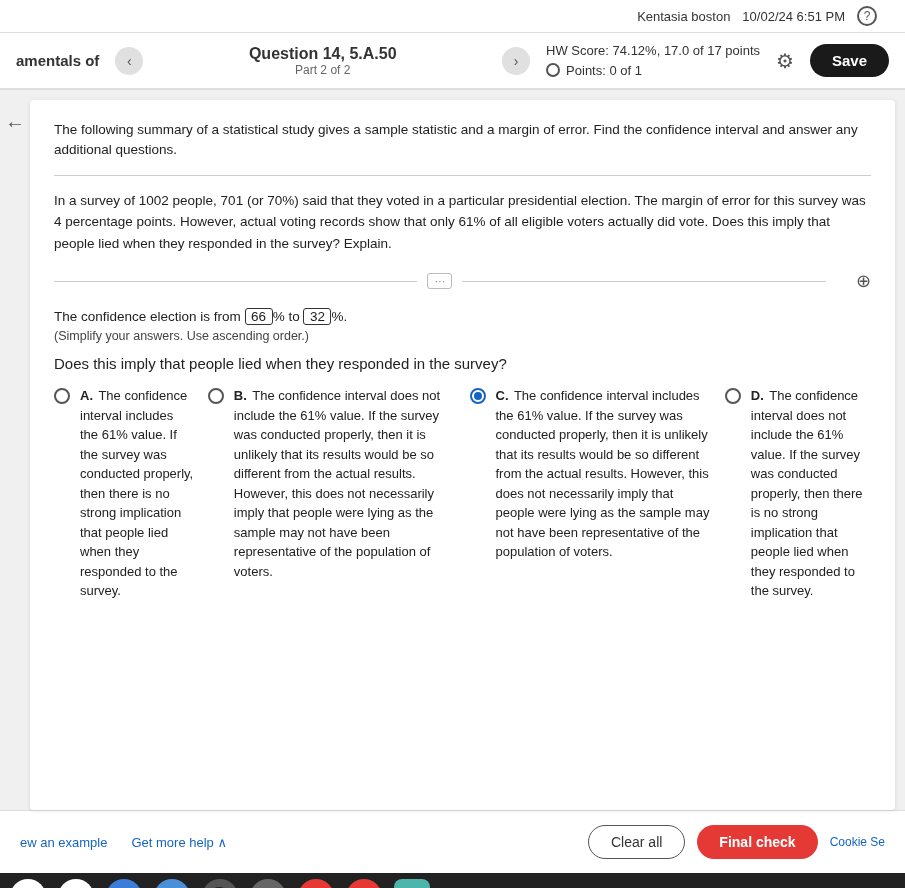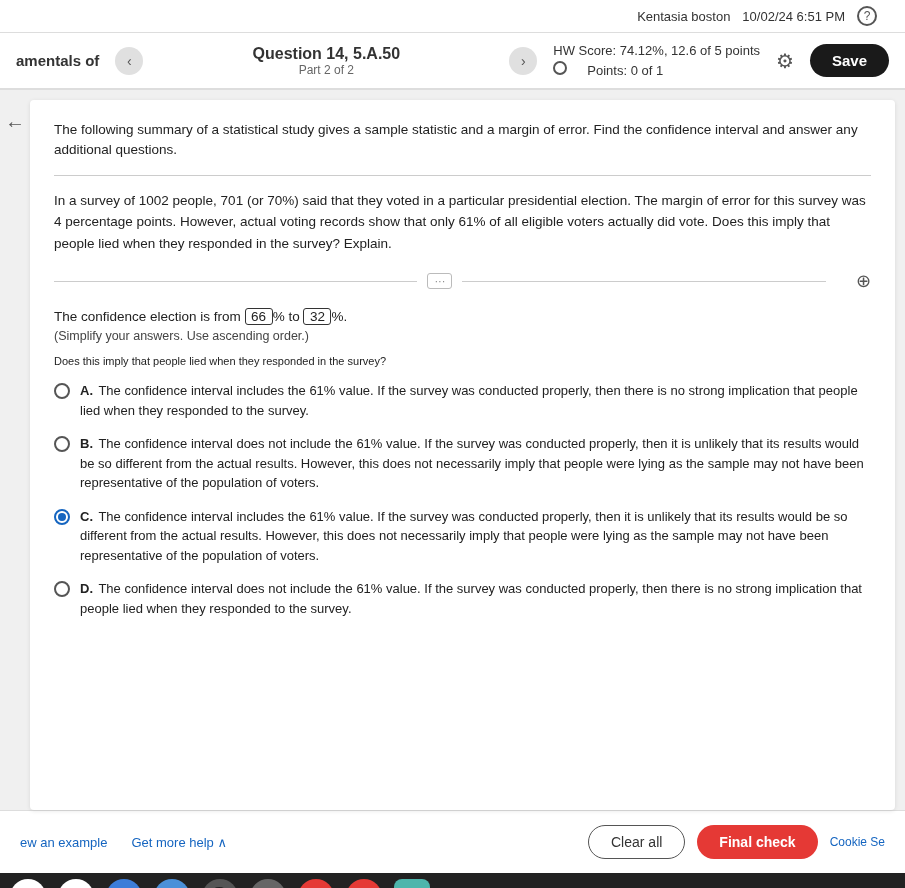--- a/index.html
+++ b/index.html
@@ -76,21 +76,22 @@
       font-size: 12px;
       color: #666;
     }
     .header-score {
       font-size: 13px;
       color: #333;
       line-height: 1.5;
     }
     .header-score .points-row {
       display: flex;
-      gap: 20px;
+      align-items: center;
+      gap: 6px;
     }
     .circle-icon {
       width: 14px;
       height: 14px;
       border: 2px solid #555;
       border-radius: 50%;
       display: inline-block;
     }
     .gear-icon-btn {
       background: none;
@@ -195,31 +196,31 @@
       text-align: center;
       background: #fff;
     }
     .simplify-note {
       font-size: 12.5px;
       color: #444;
       margin-bottom: 12px;
     }
 
     .question-ask {
-      font-size: 11px;
+      font-size: 15px;
       color: #222;
       margin-bottom: 14px;
       font-weight: normal;
     }
 
     
     .options-list {
       list-style: none;
       display: flex;
-      flex-direction: column;
+      flex-direction: row;
       gap: 14px;
     }
     .option-item {
       display: flex;
       align-items: flex-start;
       gap: 10px;
       font-size: 13px;
       color: #222;
       line-height: 1.5;
       cursor: pointer;
@@ -357,21 +358,21 @@
   <button class="nav-arrow">‹</button>
   <div class="question-nav">
     <div class="question-title">
       <div class="question-title-main">Question 14, 5.A.50</div>
       <div class="question-title-sub">Part 2 of 2</div>
     </div>
   </div>
   <button class="nav-arrow">›</button>
 
   <div class="header-score">
-    <div><span>HW Score:</span> <span>74.12%, 12.6 of 5 points</span></div>
+    <div><span>HW Score:</span> <span>74.12%, 17.0 of 17 points</span></div>
     <div class="points-row">
       <span class="circle-icon"></span>
       <span>Points: 0 of 1</span>
     </div>
   </div>
 
   <button class="gear-icon-btn">⚙</button>
   <button class="save-btn">Save</button>
 </div>
 

